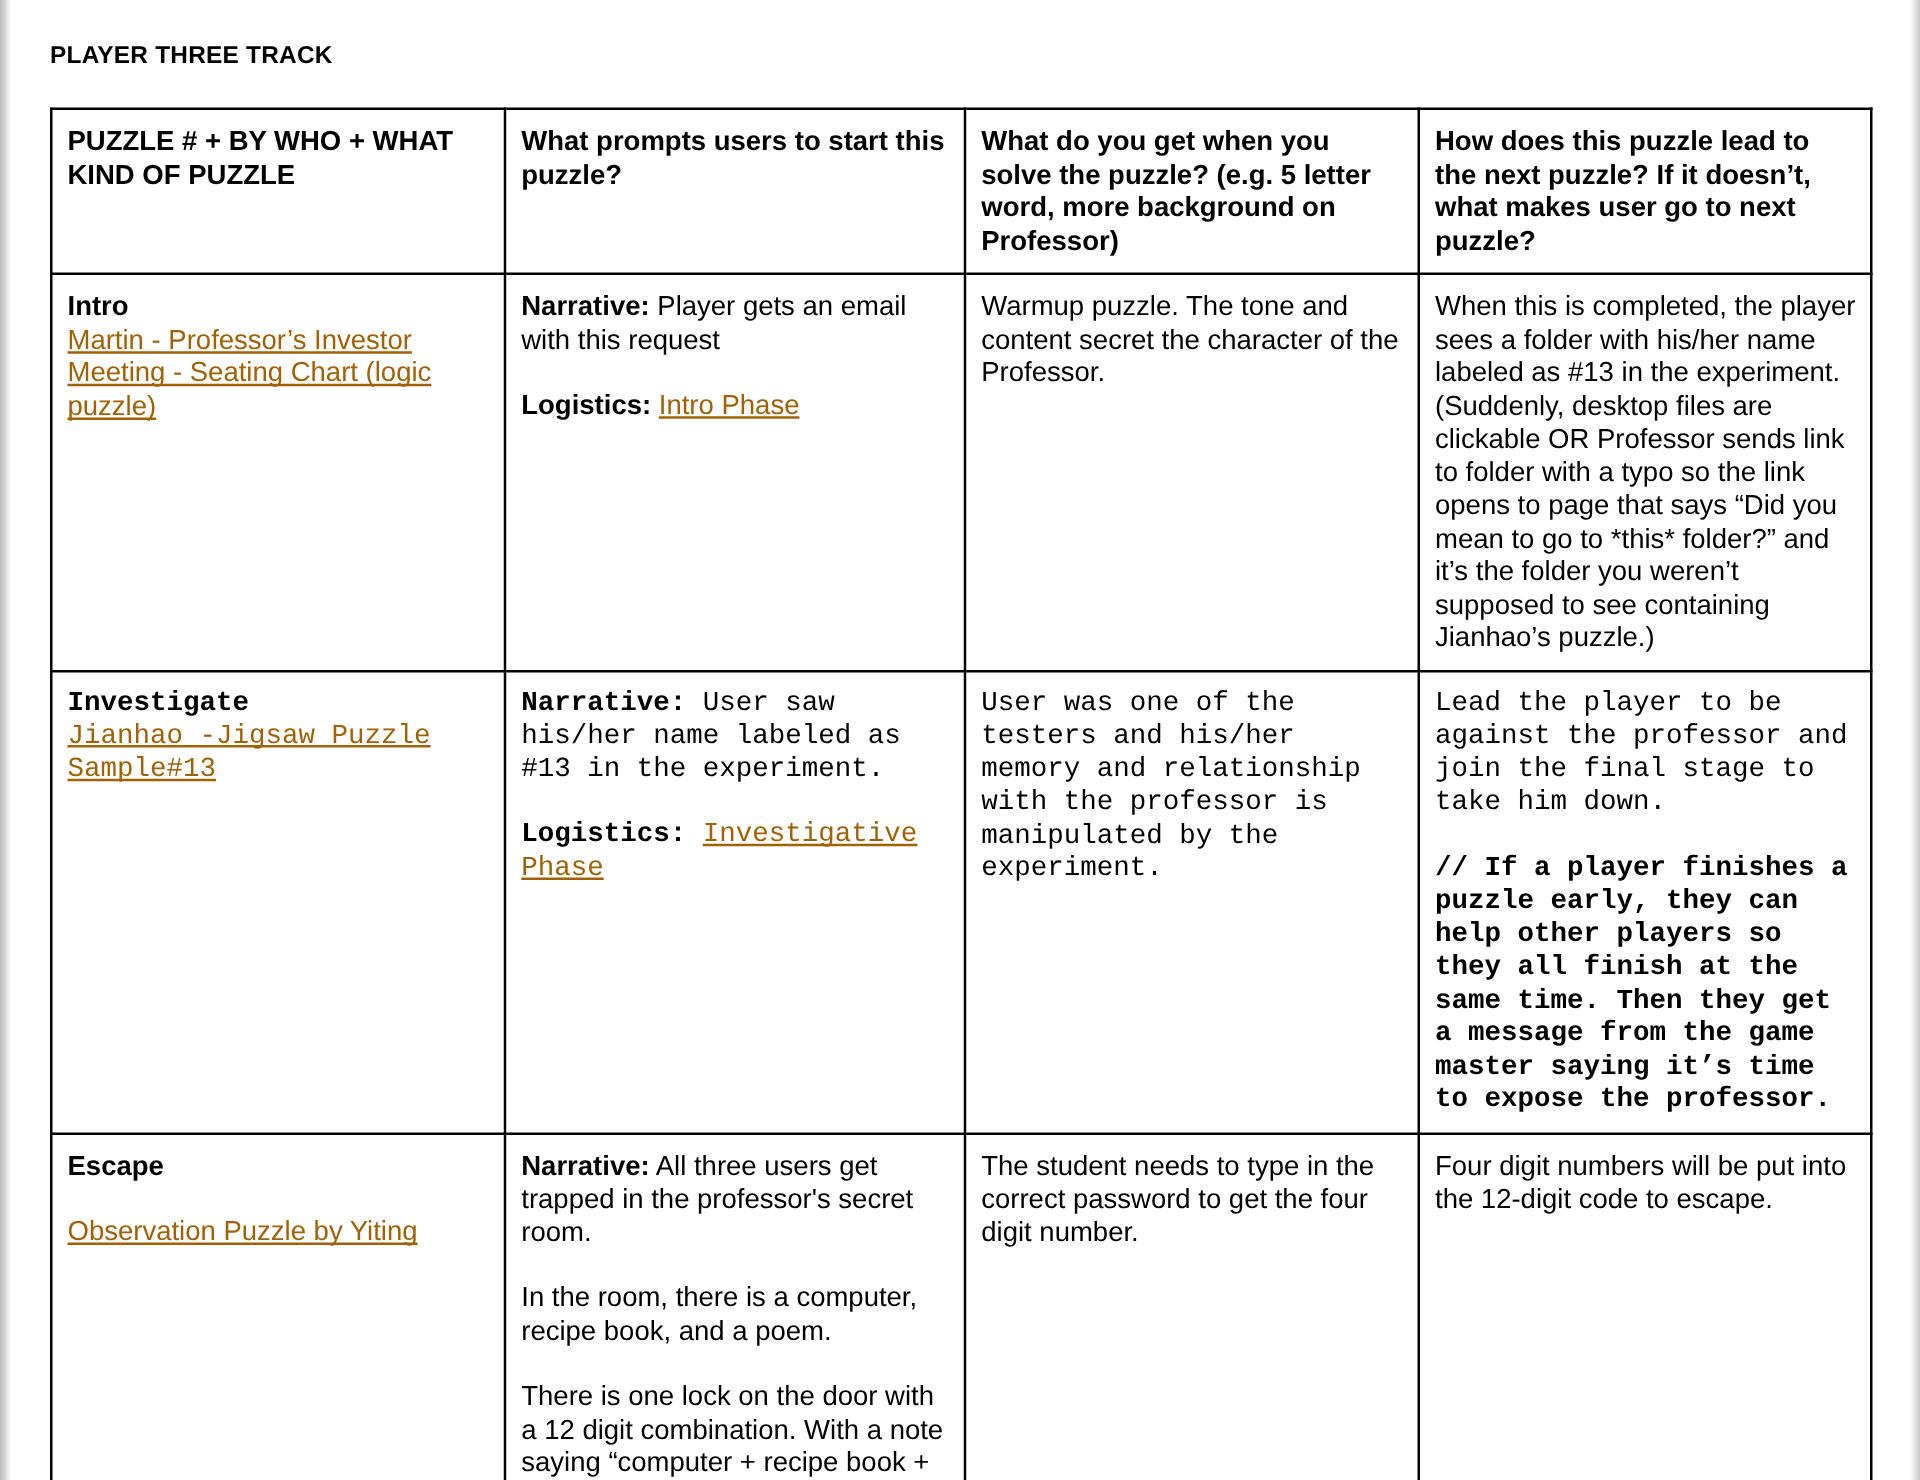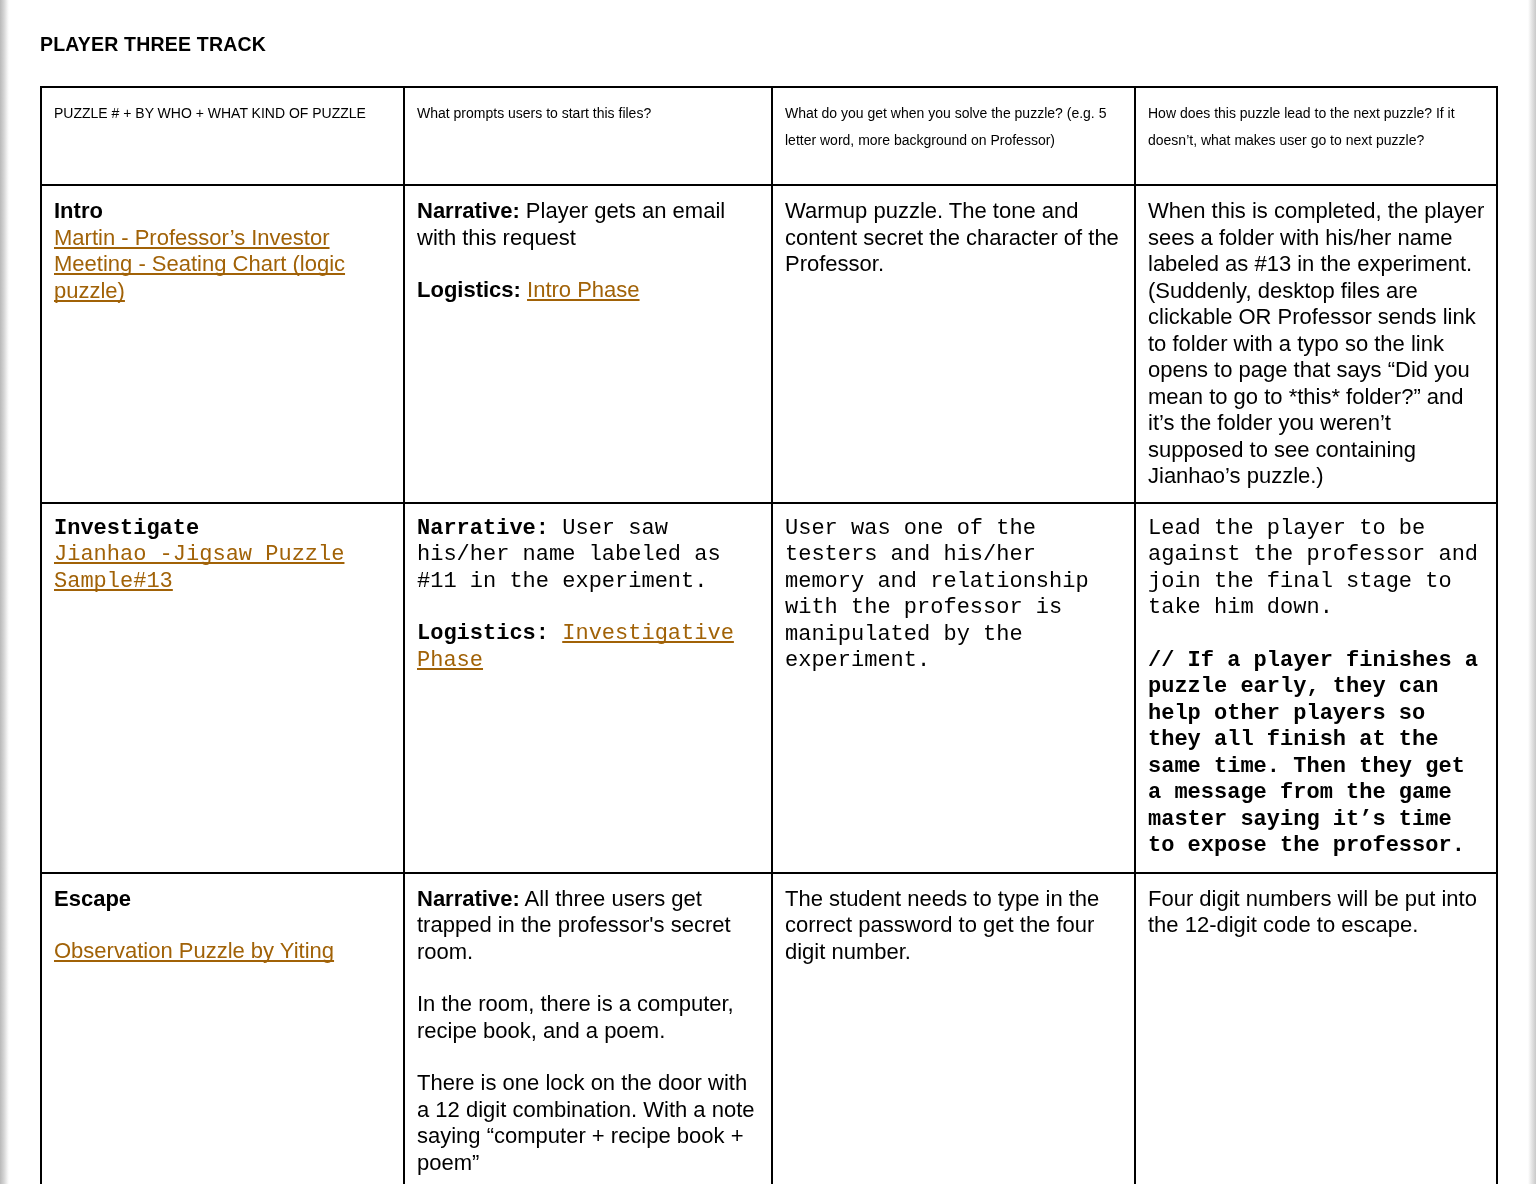--- a/index.html
+++ b/index.html
@@ -64,22 +64,22 @@
     font-size: 22px;
     line-height: 26.5px;
     text-align: left;
   }
   col.c1 { width: 363px; }
   col.c2 { width: 368px; }
   col.c3 { width: 363px; }
   col.c4 { width: 362px; }
 
   table.track-table th {
-    font-weight: normal;
-    font-size: 14px;
+    font-weight: bold;
+    font-size: 22px;
     line-height: 26.5px;
   }
   thead tr { height: 98px; }
 
   .cell-title {
     font-weight: bold;
     margin: 0;
   }
   .cell-p {
     margin: 0;
@@ -119,21 +119,21 @@
   <table class="track-table">
     <colgroup>
       <col class="c1">
         <col class="c2">
         <col class="c3">
         <col class="c4">
     </colgroup>
     <thead>
       <tr>
         <th>PUZZLE # + BY WHO + WHAT KIND OF PUZZLE</th>
-        <th>What prompts users to start this files?</th>
+        <th>What prompts users to start this puzzle?</th>
         <th>What do you get when you solve the puzzle? (e.g. 5 letter word, more background on Professor)</th>
         <th>How does this puzzle lead to the next puzzle? If it doesn’t, what makes user go to next puzzle?</th>
       </tr>
     </thead>
     <tbody>
 
       <tr class="row-intro">
         <td>
           <p class="cell-p cell-title tight">Intro</p>
           <p class="cell-p tight"><span class="doc-link">Martin - Professor’s Investor Meeting - Seating Chart (logic puzzle)</span></p>
@@ -149,21 +149,21 @@
           <p class="cell-p">When this is completed, the player sees a folder with his/her name labeled as #13 in the experiment. (Suddenly, desktop files are clickable OR Professor sends link to folder with a typo so the link opens to page that says “Did you mean to go to *this* folder?” and it’s the folder you weren’t supposed to see containing Jianhao’s puzzle.)</p>
         </td>
       </tr>
 
       <tr class="row-investigate">
         <td>
           <p class="cell-p cell-title tight">Investigate</p>
           <p class="cell-p tight"><span class="doc-link">Jianhao -Jigsaw Puzzle Sample#13</span></p>
         </td>
         <td>
-          <p class="cell-p"><span class="lead">Narrative:</span><span> User saw his/her name labeled as #11 in the experiment.</span></p>
+          <p class="cell-p"><span class="lead">Narrative:</span><span> User saw his/her name labeled as #13 in the experiment.</span></p>
           <p class="cell-p"><span class="lead">Logistics:</span><span>&nbsp;</span><span class="doc-link">Investigative Phase</span></p>
         </td>
         <td>
           <p class="cell-p">User was one of the testers and his/her memory and relationship with the professor is manipulated by the experiment.</p>
         </td>
         <td>
           <p class="cell-p">Lead the player to be against the professor and join the final stage to take him down.</p>
           <p class="cell-p note-bold">// If a player finishes a puzzle early, they can help other players so they all finish at the same time. Then they get a message from the game master saying it’s time to expose the professor.</p>
         </td>
       </tr>

